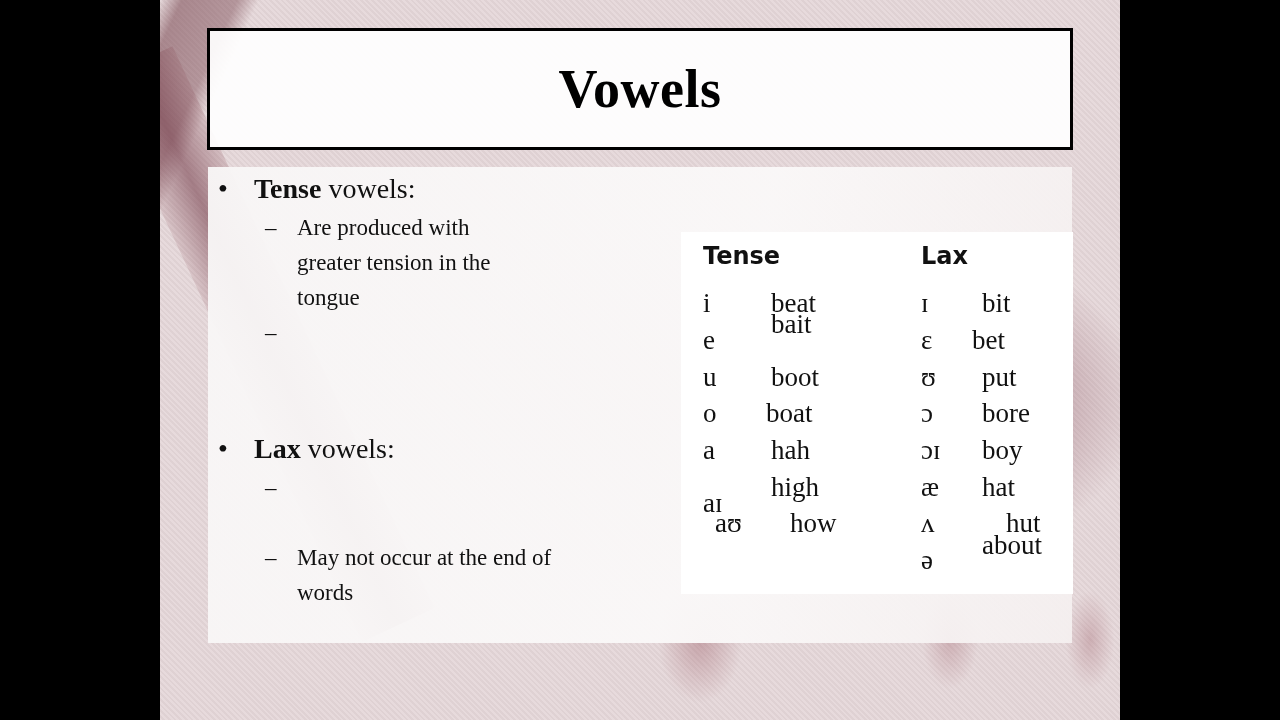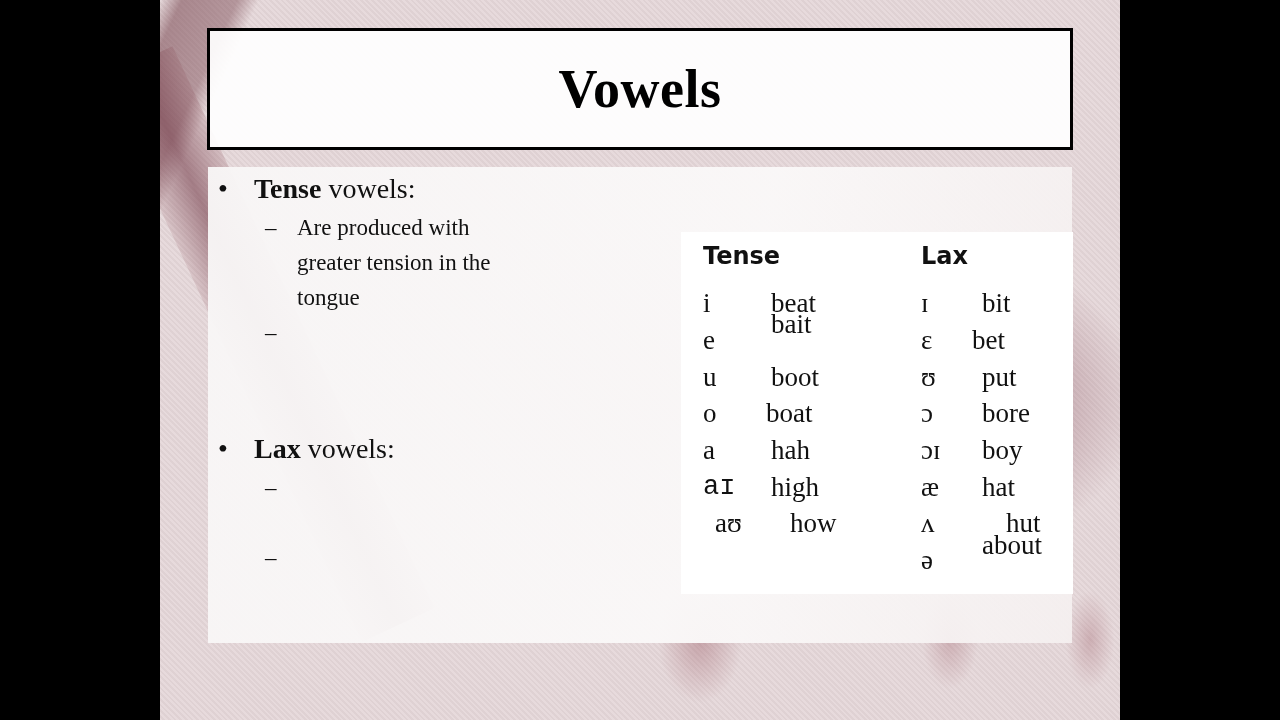--- a/index.html
+++ b/index.html
@@ -96,39 +96,40 @@
       <div class="b1" style="top:265px;">
         <span class="dot">•</span>
         <span class="strong">Lax</span>
           <span style="white-space:pre;"> vowels:</span>
       </div>
       <div class="sub" style="top:303px; width:290px;">
         <span class="dash">–</span>
       </div>
       <div class="sub" style="top:373px; width:300px;">
         <span class="dash">–</span>
+        <span class="subtext">May not occur at the end of words</span>
       </div>
     </div>
   </div>
 
   <div class="table-panel">
     <span class="th" style="left:22px;">Tense</span>
     <span class="th" style="left:240px;">Lax</span>
 
     <span class="cell" style="left:22px; top:56px;">i</span>
     <span class="cell" style="left:90px; top:56px;">beat</span>
     <span class="cell" style="left:22px; top:93px;">e</span>
     <span class="cell" style="left:90px; top:77px;">bait</span>
     <span class="cell" style="left:22px; top:130px;">u</span>
     <span class="cell" style="left:90px; top:130px;">boot</span>
     <span class="cell" style="left:22px; top:166px;">o</span>
     <span class="cell" style="left:85px; top:166px;">boat</span>
     <span class="cell" style="left:22px; top:203px;">a</span>
     <span class="cell" style="left:90px; top:203px;">hah</span>
-    <span class="cell" style="left:22px; top:240px;font-family:Liberation Mono, monospace;">aɪ</span>
+    <span class="cell" style="left:22px; top:256px;">aɪ</span>
     <span class="cell" style="left:90px; top:240px;">high</span>
     <span class="cell" style="left:22px; top:276px;margin-left:12px;">aʊ</span>
     <span class="cell" style="left:90px; top:276px;margin-left:19px;">how</span>
 
     <span class="cell" style="left:240px; top:56px;">ɪ</span>
     <span class="cell" style="left:301px; top:56px;">bit</span>
     <span class="cell" style="left:240px; top:93px;">ɛ</span>
     <span class="cell" style="left:291px; top:93px;">bet</span>
     <span class="cell" style="left:240px; top:130px;">ʊ</span>
     <span class="cell" style="left:301px; top:130px;">put</span>

